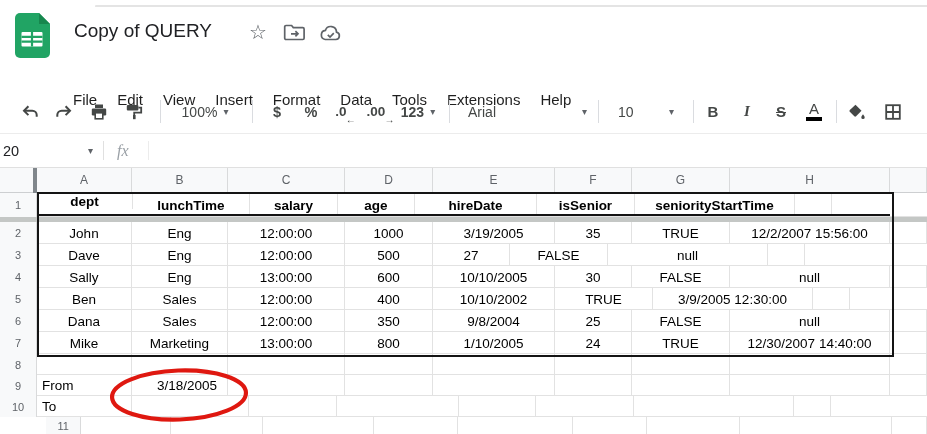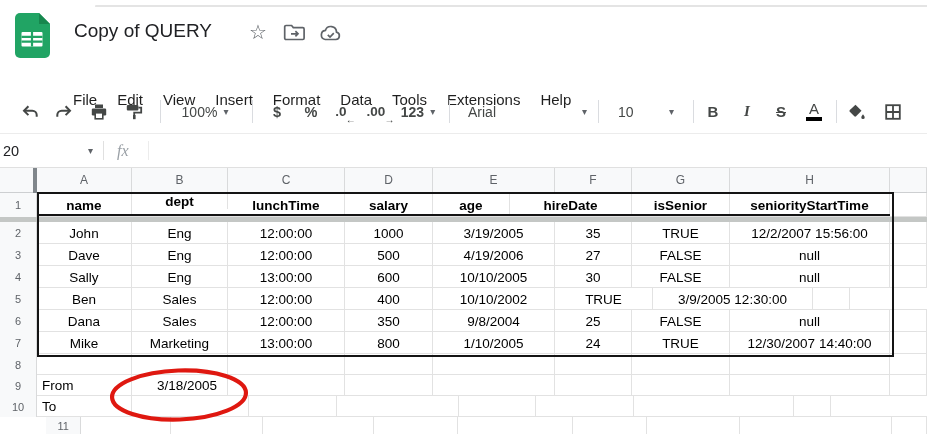--- a/index.html
+++ b/index.html
@@ -212,21 +212,20 @@
         <div class="gc" style="width: 117px; height: 24px;">C</div>
         <div class="gc" style="width: 88px; height: 24px;">D</div>
         <div class="gc" style="width: 122px; height: 24px;">E</div>
         <div class="gc" style="width: 77px; height: 24px;">F</div>
         <div class="gc" style="width: 98px; height: 24px;">G</div>
         <div class="gc" style="width: 160px; height: 24px;">H</div>
         <div class="gc" style="width: 37px; height: 24px;"></div>
       </div>
       <div class="gridrow" style="height: 24px;">
         <div class="rowhdr" style="width: 37px; height: 24px;">1</div>
-        <div class="gc c-bold" style="width: 95px; height: 24px;">name</div>
         <div class="gc c-bold" style="width: 96px; height: 16px;">dept</div>
         <div class="gc c-bold" style="width: 117px; height: 24px;">lunchTime</div>
         <div class="gc c-bold" style="width: 88px; height: 24px;">salary</div>
         <div class="gc c-bold" style="width: 77px; height: 24px;">age</div>
         <div class="gc c-bold" style="width: 122px; height: 24px;">hireDate</div>
         <div class="gc c-bold" style="width: 98px; height: 24px;">isSenior</div>
         <div class="gc c-bold" style="width: 160px; height: 24px;">seniorityStartTime</div>
         <div class="gc" style="width: 37px; height: 24px;"></div>
       </div>
       <div id="freeze-band" class="gridrow"></div>
@@ -241,21 +240,20 @@
         <div class="gc" style="width: 98px; height: 22px;">TRUE</div>
         <div class="gc" style="width: 160px; height: 22px;">12/2/2007 15:56:00</div>
         <div class="gc" style="width: 37px; height: 22px;"></div>
       </div>
       <div class="gridrow" style="height: 22px;">
         <div class="rowhdr" style="width: 37px; height: 22px;">3</div>
         <div class="gc" style="width: 95px; height: 22px;">Dave</div>
         <div class="gc" style="width: 96px; height: 22px;">Eng</div>
         <div class="gc" style="width: 117px; height: 22px;">12:00:00</div>
         <div class="gc" style="width: 88px; height: 22px;">500</div>
-        <div class="gc" style="width: 122px; height: 22px;">4/19/2006</div>
         <div class="gc" style="width: 77px; height: 22px;">27</div>
         <div class="gc" style="width: 98px; height: 22px;">FALSE</div>
         <div class="gc" style="width: 160px; height: 22px;">null</div>
         <div class="gc" style="width: 37px; height: 22px;"></div>
       </div>
       <div class="gridrow" style="height: 22px;">
         <div class="rowhdr" style="width: 37px; height: 22px;">4</div>
         <div class="gc" style="width: 95px; height: 22px;">Sally</div>
         <div class="gc" style="width: 96px; height: 22px;">Eng</div>
         <div class="gc" style="width: 117px; height: 22px;">13:00:00</div>

